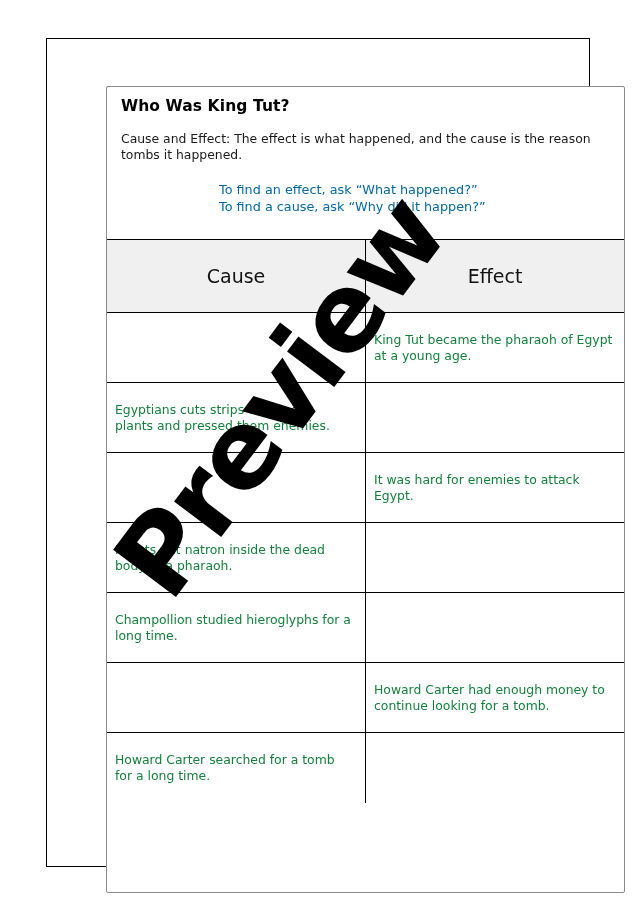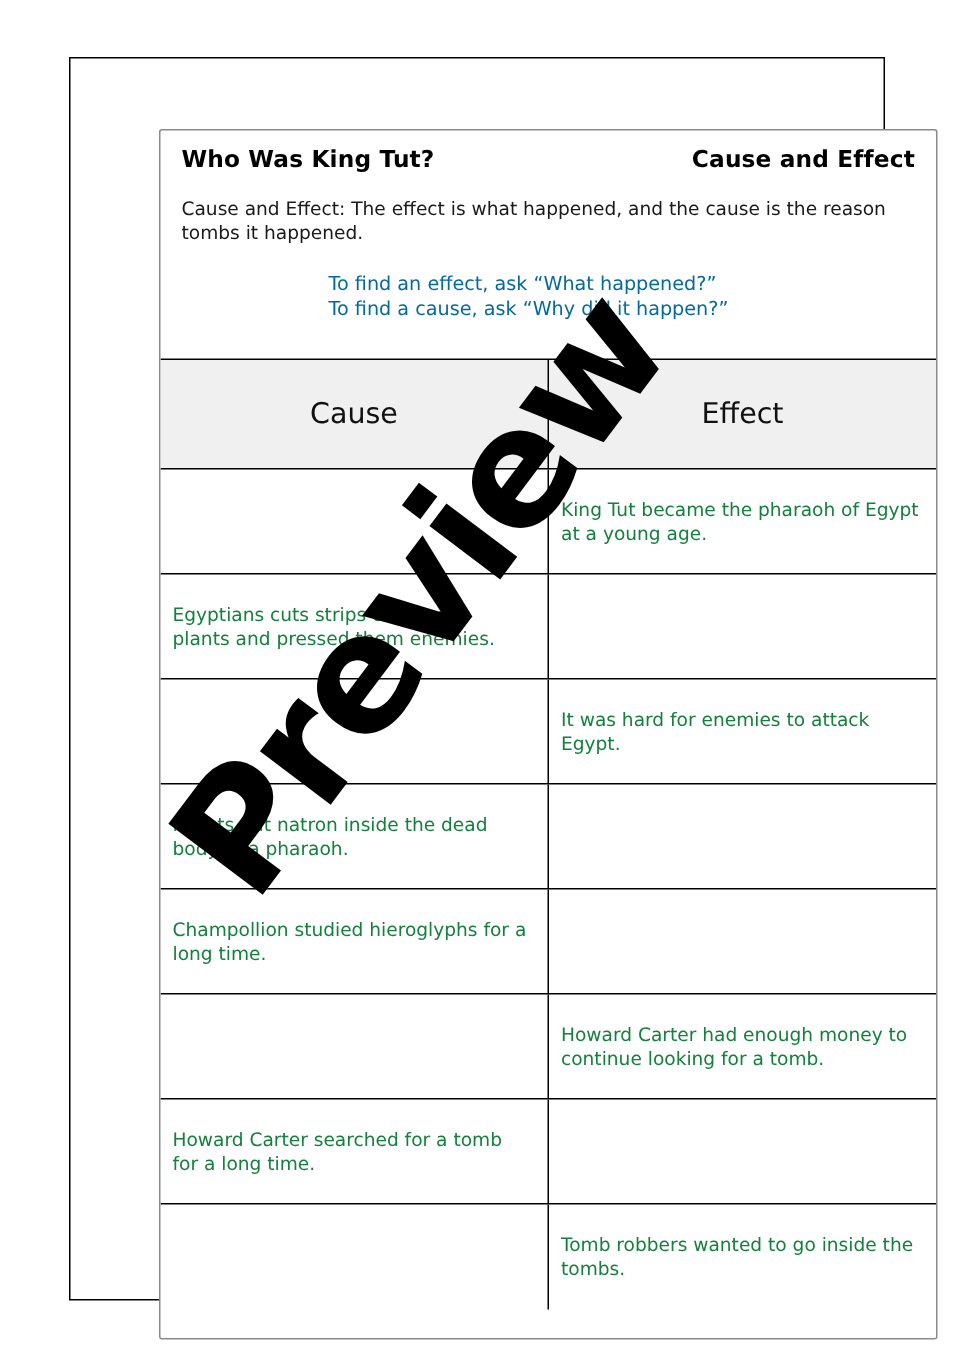--- a/index.html
+++ b/index.html
@@ -139,21 +139,20 @@
 </style>
 </head>
 <body>
 
 <div id="page-frame">
 
   <div id="worksheet-card">
 
     <div id="header-band">
       <div class="head-title">Who Was King Tut?</div>
-      <div class="head-title">Cause and Effect</div>
     </div>
 
     <div id="intro-block">
       <p id="intro-paragraph">Cause and Effect: The effect is what happened, and the cause is the reason tombs it happened.</p>
       <div id="intro-questions">
         <div>To find an effect, ask “What happened?”</div>
         <div>To find a cause, ask “Why did it happen?”</div>
       </div>
     </div>
 
@@ -190,24 +189,20 @@
           <td class="col-sep"></td>
         </tr>
         <tr>
           <td></td>
           <td class="col-sep">Howard Carter had enough money to continue looking for a tomb.</td>
         </tr>
         <tr>
           <td>Howard Carter searched for a tomb for a long time.</td>
           <td class="col-sep"></td>
         </tr>
-        <tr>
-          <td></td>
-          <td class="col-sep">Tomb robbers wanted to go inside the tombs.</td>
-        </tr>
       </tbody>
     </table>
 
   </div>
 </div>
 
 <div id="preview-watermark">
   <div id="preview-watermark-text">Preview</div>
 </div>
 

